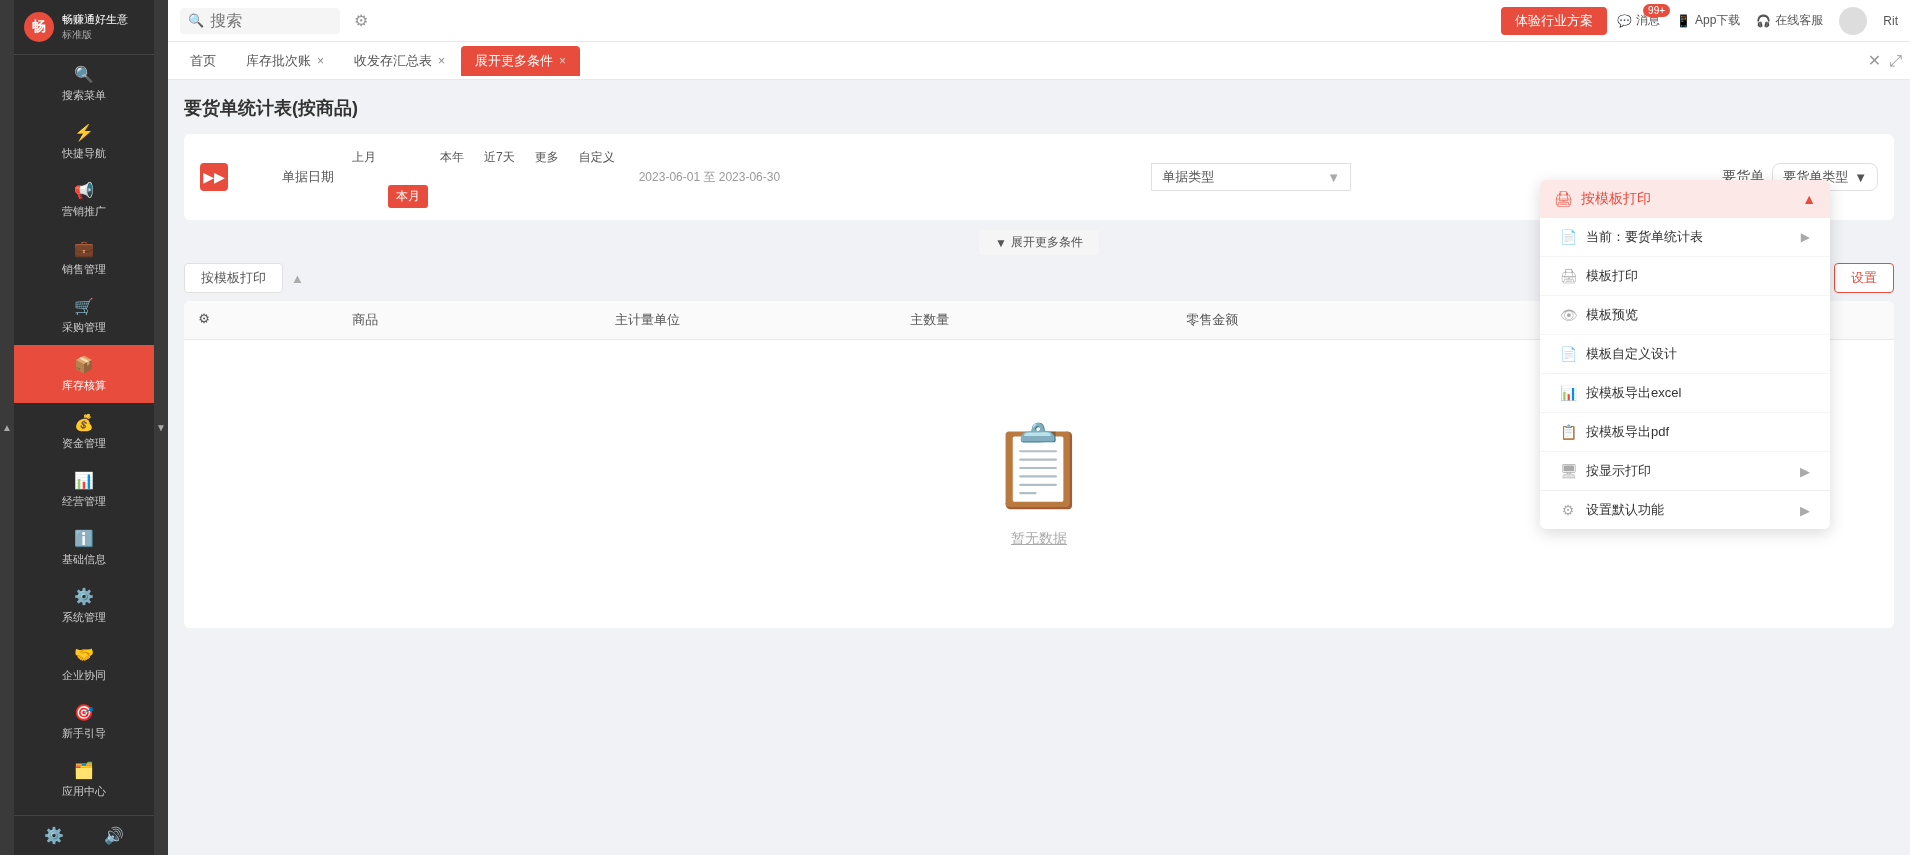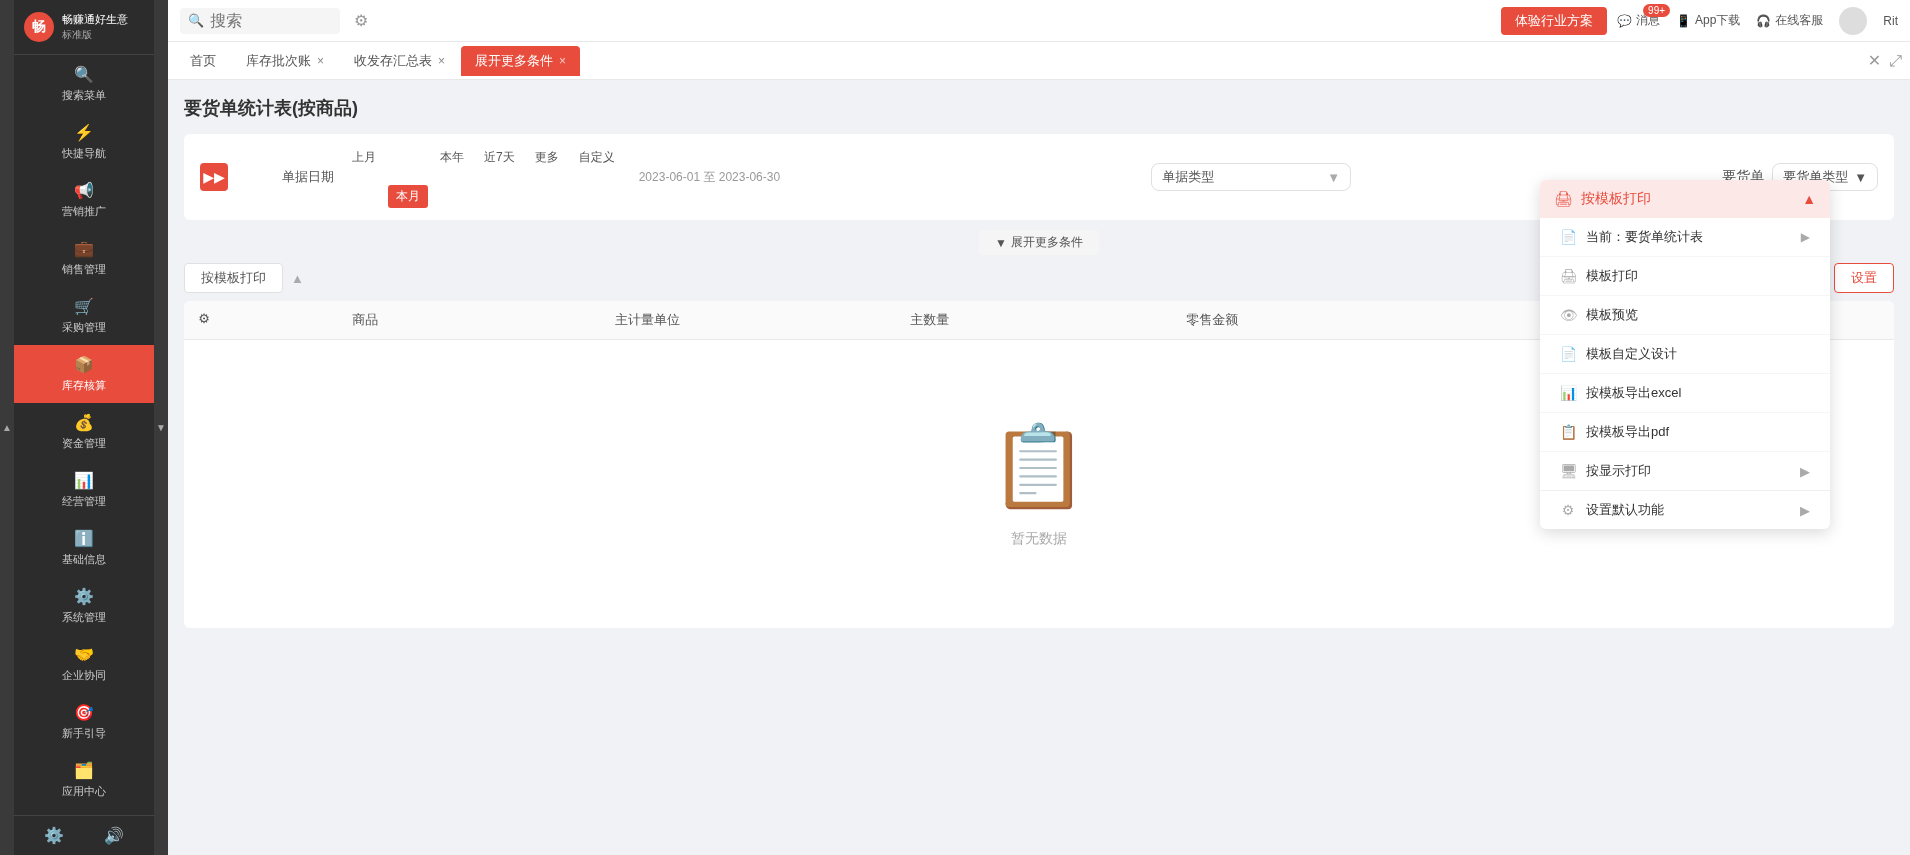--- a/index.html
+++ b/index.html
@@ -51,40 +51,40 @@
     .page-title { font-size: 18px; font-weight: bold; color: #333; margin-bottom: 14px; }
 
     
     .filter-row { background: #fff; border-radius: 6px; padding: 12px 16px; margin-bottom: 10px; display: flex; align-items: center; gap: 10px; flex-wrap: wrap; }
     .filter-expand-btn { width: 28px; height: 28px; background: #e74c3c; color: white; border-radius: 4px; display: flex; align-items: center; justify-content: center; cursor: pointer; font-size: 14px; flex-shrink: 0; }
     .filter-label { color: #555; font-size: 13px; white-space: nowrap; margin-left: 44px; }
     .date-btns { display: flex; gap: 4px; }
     .date-btn { padding: 3px 8px; font-size: 12px; color: #555; cursor: pointer; border-radius: 3px; }
     .date-btn.active { background: #e74c3c; color: white; margin-top: 39px; }
     .date-range { font-size: 12px; color: #999; margin-left: 6px; }
-    .filter-type-select { display: flex; align-items: center; gap: 6px; border: 1px solid #e0e0e0; border-radius: 8px; padding: 4px 10px; color: #555; font-size: 13px; cursor: pointer; min-width: 200px; }
+    .filter-type-select { display: flex; align-items: center; gap: 6px; border: 1px solid #e0e0e0; border-radius: 0; padding: 4px 10px; color: #555; font-size: 13px; cursor: pointer; min-width: 200px; }
     .filter-type-select .arrow { margin-left: auto; color: #aaa; }
     .expand-more-row { display: flex; justify-content: center; margin-top: 6px; }
     .expand-more-btn { display: flex; align-items: center; gap: 4px; color: #555; font-size: 12px; cursor: pointer; background: #f5f5f5; border-radius: 4px; padding: 4px 16px; }
 
     
     .toolbar { display: flex; align-items: center; padding: 8px 0; gap: 8px; }
     .toolbar-btn { padding: 5px 16px; border: 1px solid #e0e0e0; background: white; border-radius: 4px; font-size: 13px; color: #555; cursor: pointer; }
     .toolbar-btn.primary { background: #e74c3c; color: white; border-color: #e74c3c; }
     .toolbar-btn.outline { border: 1px solid #e74c3c; color: #e74c3c; background: white; }
     .toolbar-icon-btn { color: #999; cursor: pointer; font-size: 16px; padding: 4px; }
 
     
     .table-container { background: white; border-radius: 6px; overflow: hidden; }
     .table-header { display: flex; background: #fafafa; border-bottom: 1px solid #e8e8e8; }
     .table-header-cell { padding: 10px 12px; font-size: 13px; color: #555; font-weight: 500; flex: 1; text-align: center; }
     .table-header-cell.gear { flex: 0 0 40px; }
     .empty-state { display: flex; flex-direction: column; align-items: center; justify-content: center; padding: 80px 0; }
     .empty-icon { font-size: 80px; margin-bottom: 16px; }
-    .empty-text { color: #aaa; font-size: 14px; }
+    .empty-text { color: #aaa; font-size: 14px; text-decoration: underline; }
 
     
     .dropdown-panel { position: absolute; top: 100px; right: 80px; width: 290px; background: white; border-radius: 6px; box-shadow: 0 4px 16px rgba(0,0,0,0.15); z-index: 100; }
     .dropdown-header { background: #fde8e8; display: flex; align-items: center; padding: 10px 14px; border-radius: 6px 6px 0 0; gap: 8px; }
     .dropdown-header-icon { color: #e74c3c; font-size: 15px; }
     .dropdown-header-title { color: #e74c3c; font-size: 14px; font-weight: 500; flex: 1; }
     .dropdown-header-arrow { color: #e74c3c; cursor: pointer; font-size: 14px; }
     .dropdown-item { display: flex; align-items: center; padding: 10px 20px; gap: 10px; cursor: pointer; color: #333; font-size: 13px; border-bottom: 1px solid #f5f5f5; }
     .dropdown-item-icon { color: #aaa; font-size: 14px; width: 16px; text-align: center; }
     .dropdown-item.has-arrow { }

